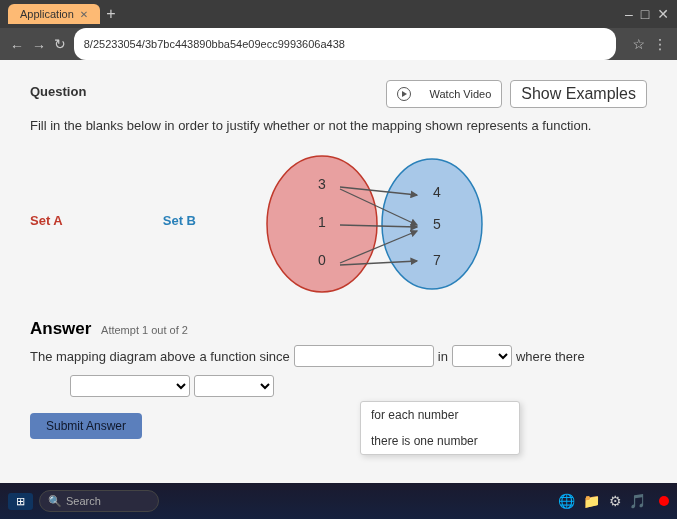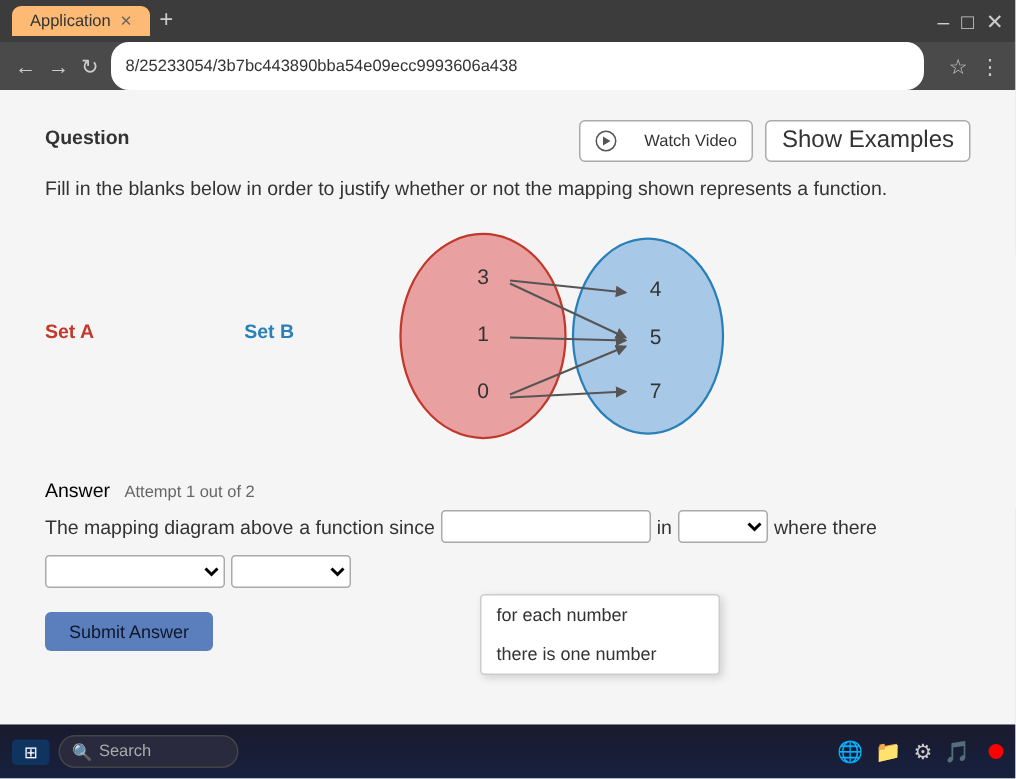--- a/index.html
+++ b/index.html
@@ -192,20 +192,21 @@
     }
 
     .answer-row2 {
       display: flex;
       align-items: center;
       gap: 4px;
       font-size: 13px;
       color: #333;
       margin-bottom: 12px;
       position: relative;
+      margin-left: 40px;
     }
 
     select.dropdown {
       border: 1px solid #aaa;
       border-radius: 3px;
       background: #fff;
       padding: 2px 4px;
       font-size: 12px;
       height: 22px;
       cursor: pointer;
@@ -406,21 +407,21 @@
       <defs>
         <marker id="arrow" markerWidth="6" markerHeight="6" refX="5" refY="3" orient="auto">
           <path d="M0,0 L0,6 L6,3 z" fill="#555"></path>
         </marker>
       </defs>
     </svg>
   </div>
 
   <div class="answer-section">
     <div>
-      <span style="font-weight:normal; font-size:13px;text-align:right;">Answer</span>
+      <span style="font-weight:bold; font-size:17px;text-align:right;">Answer</span>
       <span class="attempt-label">Attempt 1 out of 2</span>
     </div>
 
     <div style="height:6px;"></div>
 
     
     <div class="answer-row">
       <span>The mapping diagram above</span>
       <span>a function since</span>
       <input class="text-input-box" type="text" style="">

